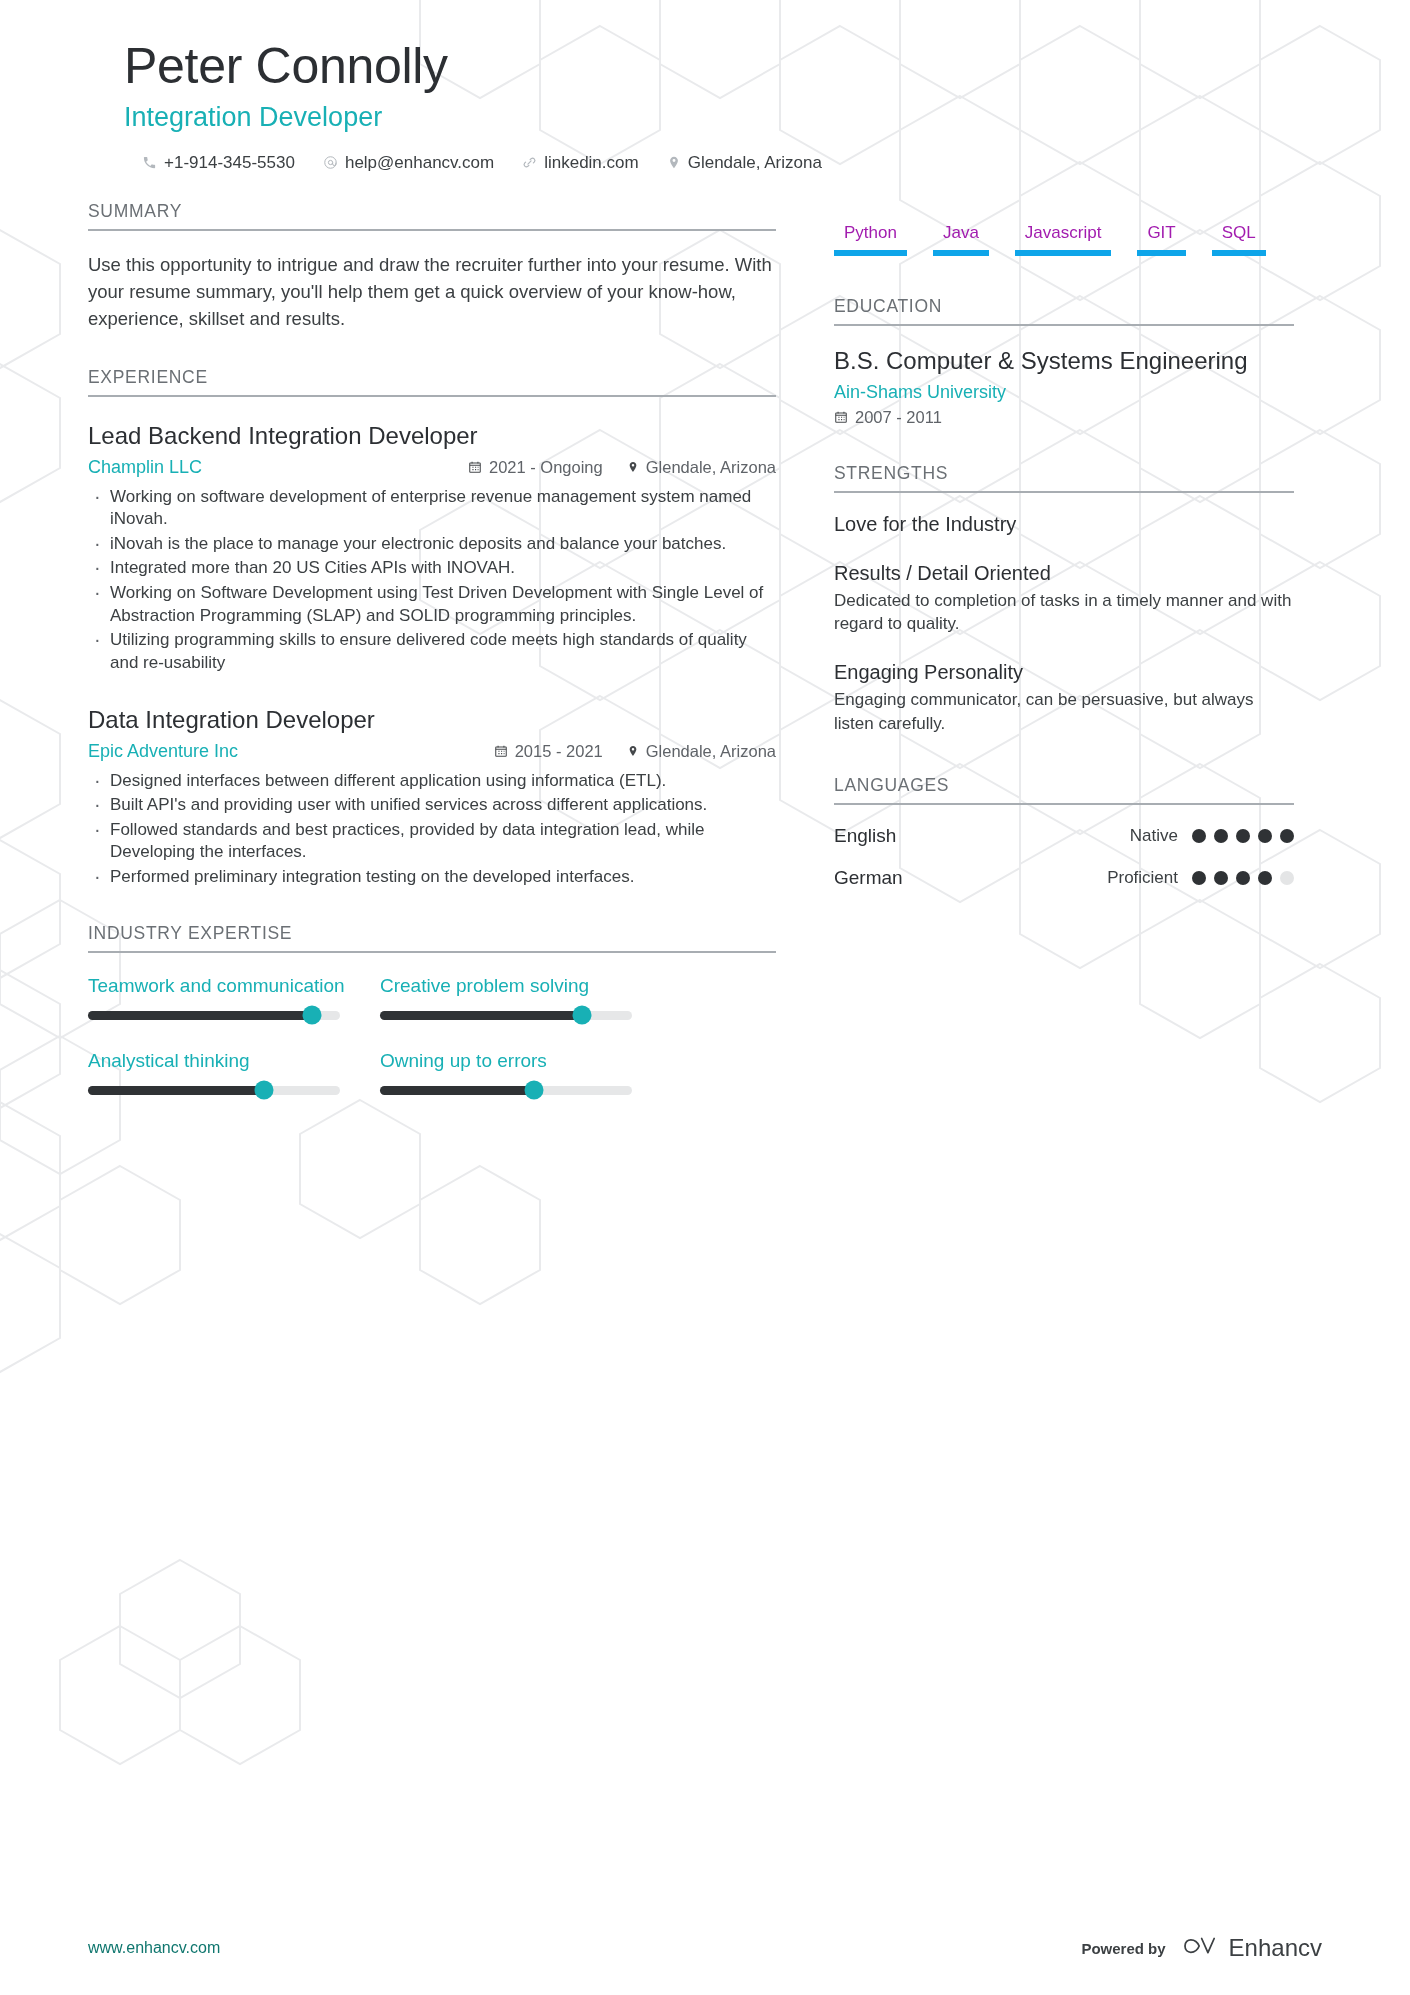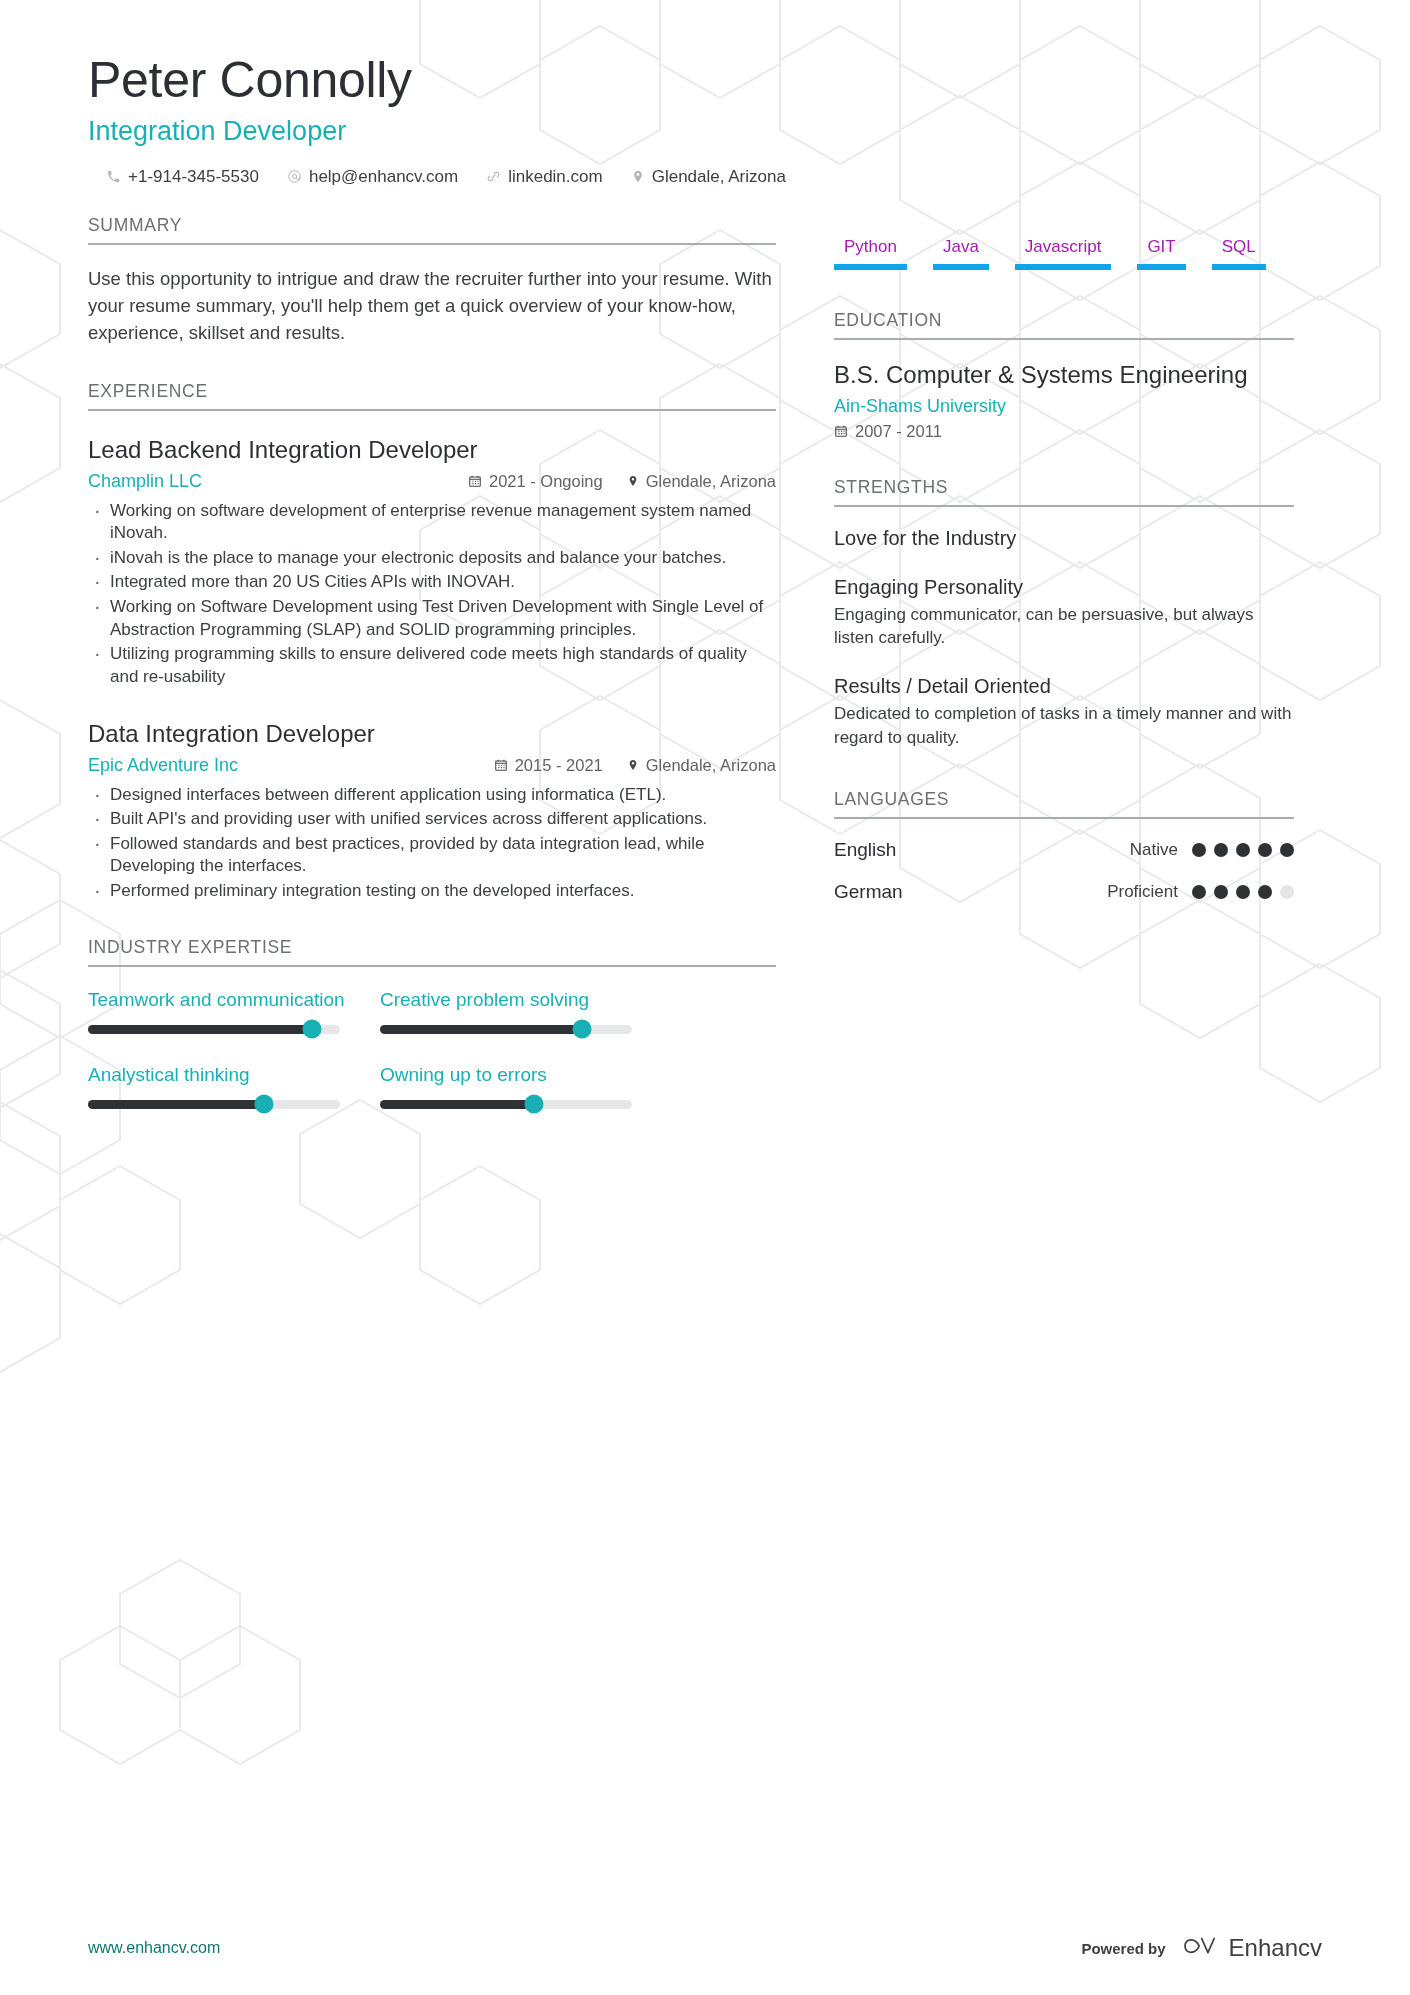--- a/index.html
+++ b/index.html
@@ -24,21 +24,21 @@
     pointer-events: none;
     z-index: 0;
   }
   .content {
     position: relative;
     z-index: 2;
     padding: 0;
   }
 
   
-  .header { padding: 52px 0 0 88px; }
+  .header { padding: 38px 0 0 88px; margin-left: 36px; }
   .name {
     font-size: 50px;
     font-weight: 400;
     color: #2c2f33;
     letter-spacing: -0.3px;
     line-height: 1.15;
   }
   .role {
     font-size: 27px;
     color: #18b0b5;
@@ -512,27 +512,27 @@
         </div>
 
         <div class="sec" style="margin-top:36px">
           <div class="sec-head">STRENGTHS</div>
 
           <div class="strength">
             <div class="strength-title">Love for the Industry</div>
           </div>
 
           <div class="strength" style="margin-top:26px">
+            <div class="strength-title">Results / Detail Oriented</div>
+            <div class="strength-desc">Dedicated to completion of tasks in a timely manner and with regard to quality.</div>
+          </div>
+
+          <div class="strength" style="margin-top:26px">
             <div class="strength-title">Engaging Personality</div>
             <div class="strength-desc">Engaging communicator, can be persuasive, but always listen carefully.</div>
-          </div>
-
-          <div class="strength" style="margin-top:26px">
-            <div class="strength-title">Results / Detail Oriented</div>
-            <div class="strength-desc">Dedicated to completion of tasks in a timely manner and with regard to quality.</div>
           </div>
         </div>
 
         <div class="sec" style="margin-top:40px">
           <div class="sec-head">LANGUAGES</div>
 
           <div class="lang-row">
             <div class="lang-name">English</div>
             <div class="lang-level">Native</div>
             <div class="dots">

